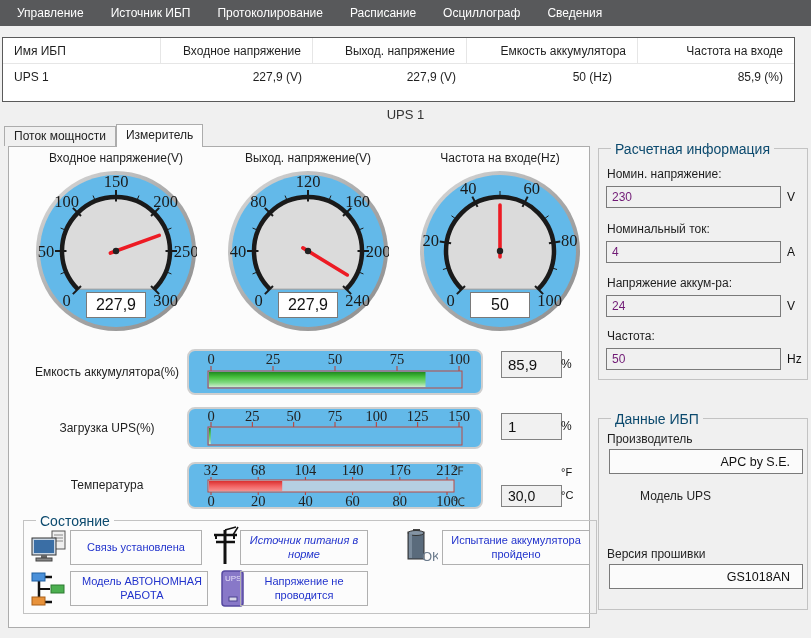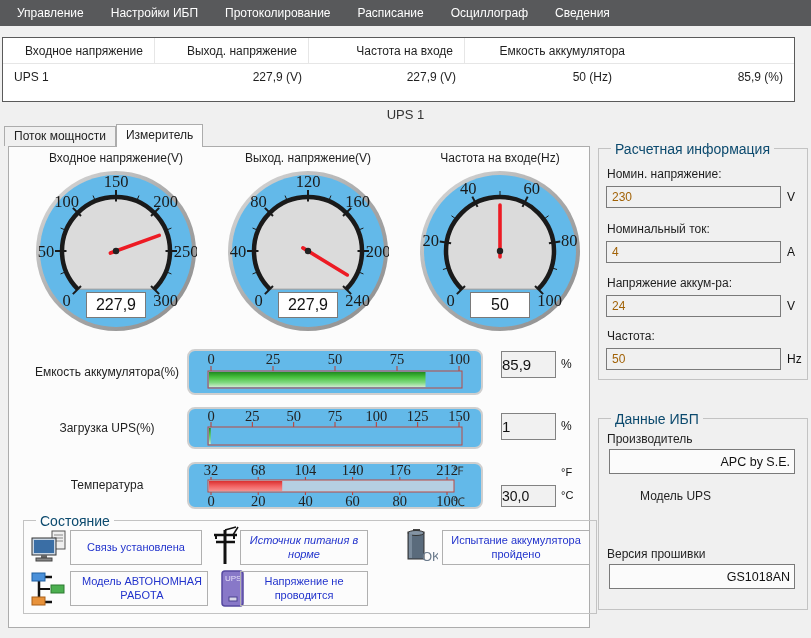--- a/index.html
+++ b/index.html
@@ -30,55 +30,56 @@
   .gauge-block{position:absolute;top:4px;width:190px;}
   .gauge-title{text-align:center;font-size:12px;color:#1F1F1F;height:16px;}
   .gauge-svg{display:block;margin:3px auto 0;}
   .gauge-value{position:absolute;left:50%;transform:translateX(-50%);top:141px;width:58px;height:24px;
     background:#FFFFFF;border:1px solid #7A7A7A;font-size:16px;color:#111;
     display:flex;align-items:center;justify-content:center;z-index:2;}
   
   .bar-label{position:absolute;left:8px;width:180px;text-align:center;font-size:12px;color:#1F1F1F;}
   .bar-panel{position:absolute;left:178px;width:296px;}
   .bar-value{position:absolute;left:492px;width:53px;background:#F1F1F1;border:1px solid #828282;
-    font-size:15px;color:#111;display:flex;align-items:center;padding-left:0;box-sizing:content-box;}
+    font-size:15px;color:#111;display:flex;align-items:center;padding-left:6px;box-sizing:content-box;}
   .bar-unit{position:absolute;left:552px;font-size:12px;color:#111;}
   
   .groupbox{position:absolute;border:1px solid #C3C3C3;}
   .group-label{position:absolute;top:-8px;left:12px;padding:0 4px;font-size:14px;color:#0c4a6e;}
   .status-item-box{position:absolute;border:1px solid #B0B0B0;color:#2233CC;font-size:11px;
     display:flex;align-items:center;justify-content:center;text-align:center;line-height:1.25;}
   .status-icon{position:absolute;}
   
   .field-label{position:absolute;left:8px;font-size:12px;color:#1F1F1F;white-space:nowrap;}
   .field-input{position:absolute;left:7px;width:168px;height:20px;background:#F0F0F0;border:1px solid #7A7A7A;
-    font-size:12px;color:#a16207;display:flex;align-items:center;padding-left:5px;box-sizing:content-box;}
+    font-size:12px;color:#701a75;display:flex;align-items:center;padding-left:5px;box-sizing:content-box;}
   .field-unit{position:absolute;left:188px;font-size:12px;color:#111;}
   .info-box{position:absolute;left:10px;width:180px;height:23px;background:#FBFBFB;border:1px solid #7A7A7A;
-    font-size:12.5px;color:#111;display:flex;align-items:center;justify-content:flex-end;padding-right:4px;}
+    font-size:12.5px;color:#111;display:flex;align-items:center;justify-content:flex-end;padding-right:12px;}
 </style>
 </head>
 <body>
 
 <div class="window">
   <div class="menubar" id="menubar">
       <div class="menu-item">Управление</div>
-      <div class="menu-item">Настройки ИБП</div>
+      <div class="menu-item">Источник ИБП</div>
       <div class="menu-item">Протоколирование</div>
       <div class="menu-item">Расписание</div>
       <div class="menu-item">Осциллограф</div>
       <div class="menu-item">Сведения</div>
     </div>
 
   <div class="ups-table">
     <div class="t-header" id="tableHeader">
+        <div class="t-cell hdr" style="width: 158px;">Имя ИБП</div>
         <div class="t-cell hdr right" style="width: 152px;">Входное напряжение</div>
         <div class="t-cell hdr right" style="width: 154px;">Выход. напряжение</div>
+        <div class="t-cell hdr right" style="width: 171px;">Емкость аккумулятора</div>
         <div class="t-cell hdr right" style="width: 156px;">Частота на входе</div>
-        <div class="t-cell hdr right" style="width: 171px;">Емкость аккумулятора</div>
       </div>
     <div class="t-row" id="tableRow">
         <div class="t-cell" style="width: 158px;">UPS 1</div>
         <div class="t-cell right" style="width: 152px;">227,9 (V)</div>
         <div class="t-cell right" style="width: 154px;">227,9 (V)</div>
         <div class="t-cell right" style="width: 156px;">50 (Hz)</div>
         <div class="t-cell right" style="width: 171px;">85,9 (%)</div>
       </div>
   </div>
 

